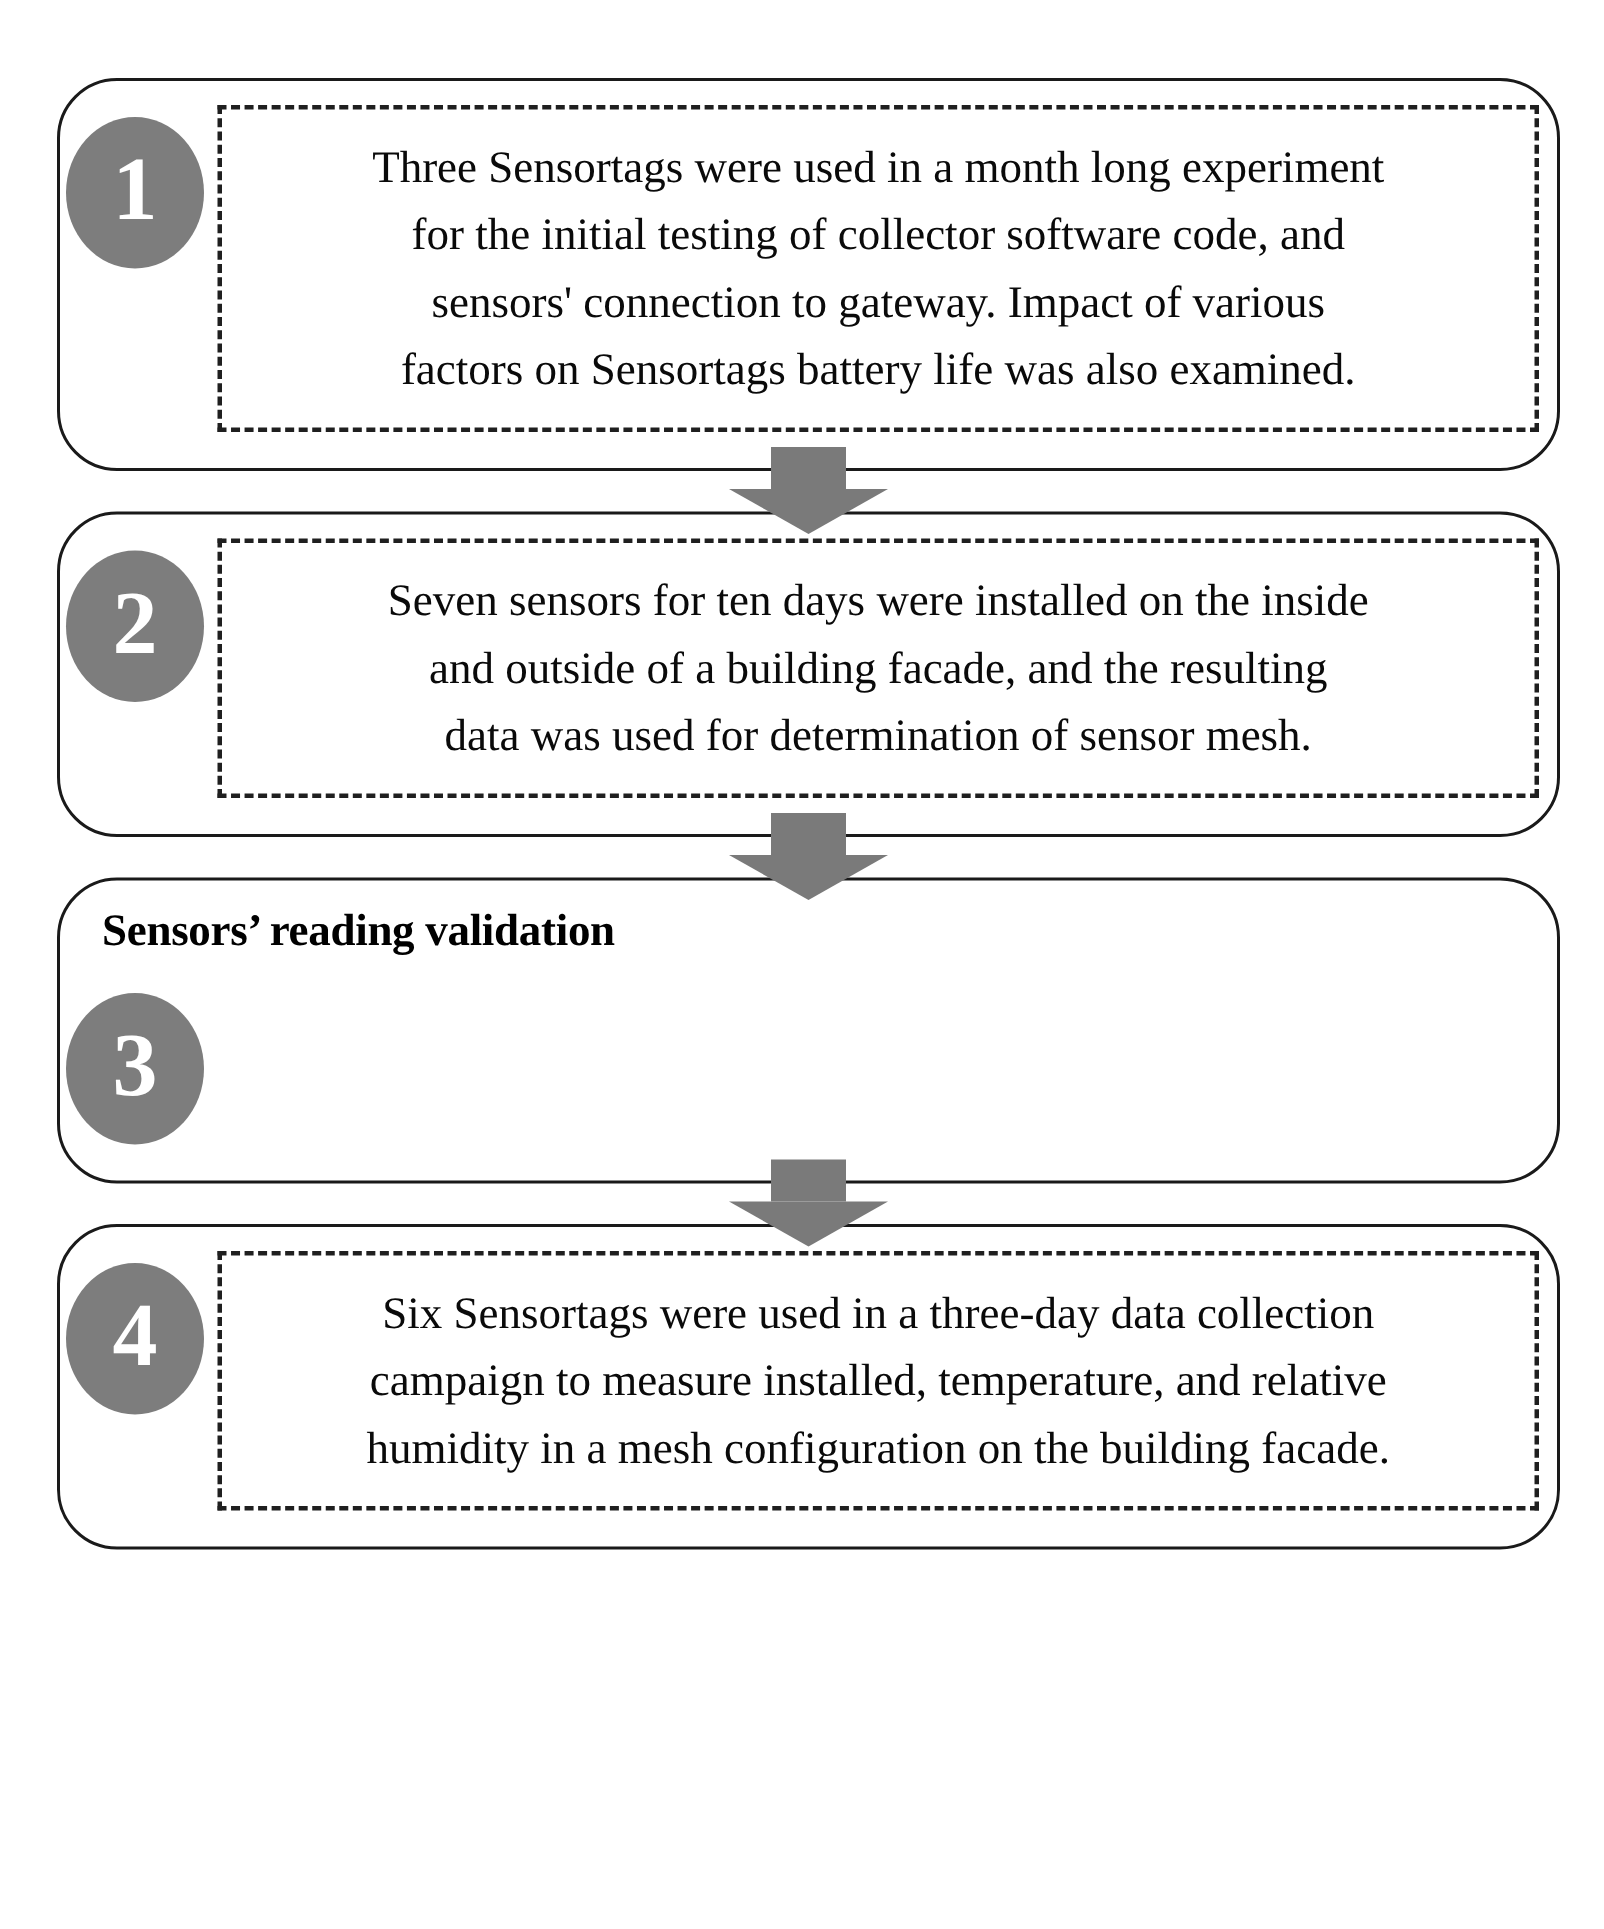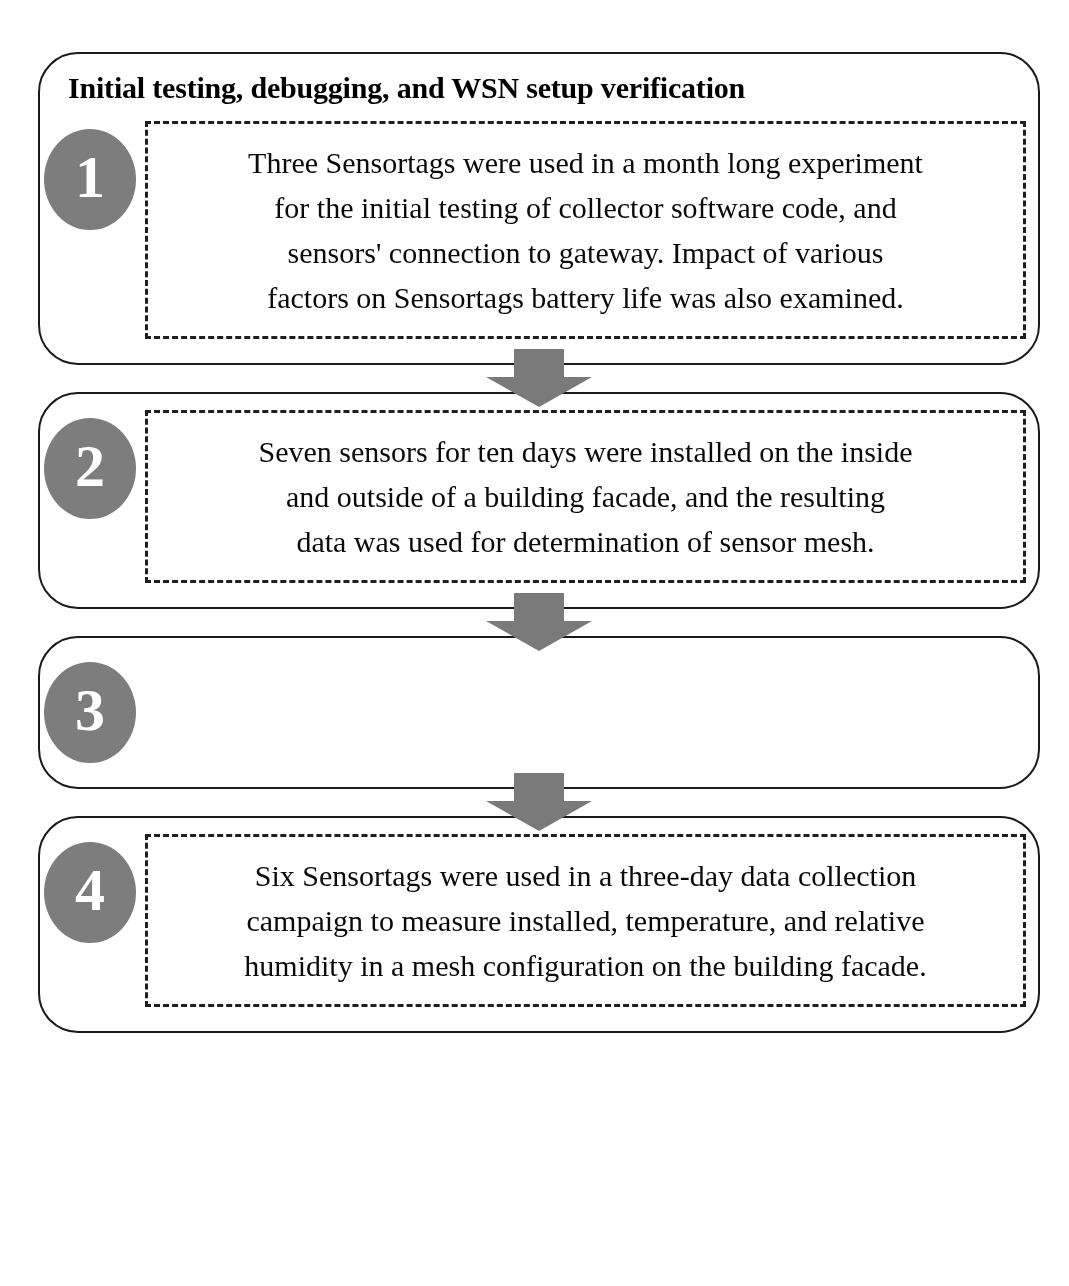--- a/index.html
+++ b/index.html
@@ -106,21 +106,20 @@
     border-right: 53px solid transparent;
     border-top: 30px solid var(--arrow-fill);
   }
 </style>
 </head>
 <body>
 
 <div class="canvas">
 
   <section class="stage">
-    <h2 class="stage-title">Initial testing, debugging, and WSN setup verification</h2>
     <div class="stage-row">
       <div class="num-circle">
         <span>1</span>
       </div>
       <div class="desc-box">
         <p class="desc">Three Sensortags were used in a month long experiment for the initial testing of collector software code, and sensors' connection to gateway. Impact of various factors on Sensortags battery life was also examined.</p>
       </div>
     </div>
   </section>
 
@@ -143,20 +142,21 @@
   </section>
 
   <div class="gap">
     <div class="arrow">
       <div class="arrow-shaft"></div>
       <div class="arrow-head"></div>
     </div>
   </div>
 
   <section class="stage">
+    <h2 class="stage-title">Sensors’ reading validation</h2>
     <div class="stage-row">
       <div class="num-circle">
         <span>3</span>
       </div>
     </div>
   </section>
 
   <div class="gap">
     <div class="arrow">
       <div class="arrow-shaft"></div>

